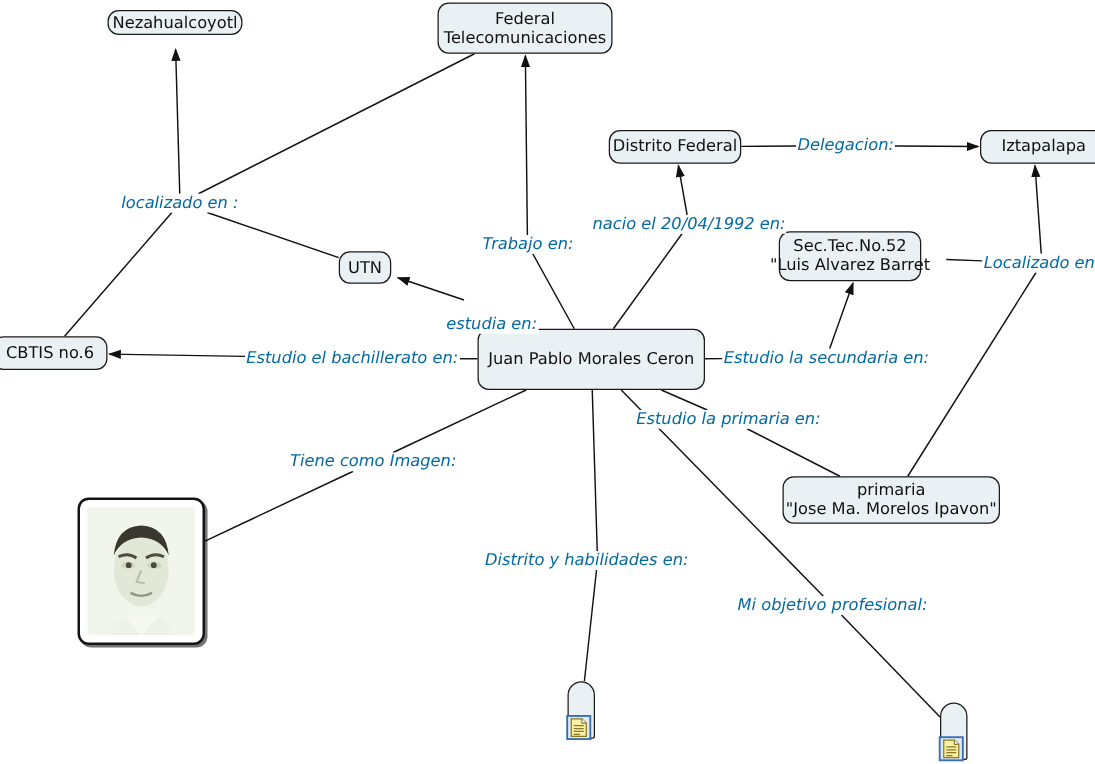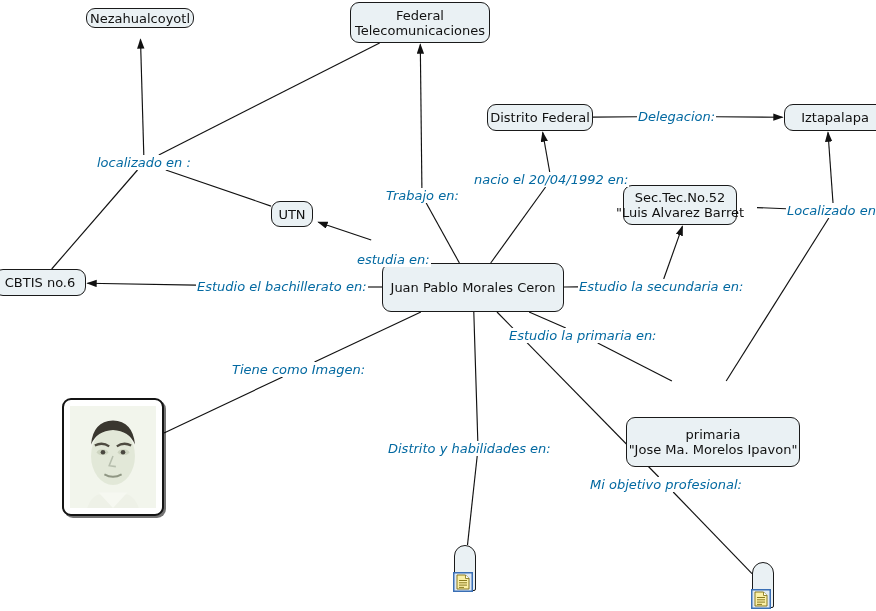--- a/index.html
+++ b/index.html
@@ -137,21 +137,21 @@
       <div class="node" id="node-nezahualcoyotl" style="left: 86px; top: 8px; width: 108px; height: 20px;">Nezahualcoyotl</div>
       <div class="node" id="node-maxcom" style="left: 350px; top: 2px; width: 140px; height: 41px;">Federal
 Telecomunicaciones</div>
       <div class="node" id="node-distrito" style="left: 487px; top: 104px; width: 106px; height: 27px;">Distrito Federal</div>
       <div class="node" id="node-iztapalapa" style="left: 784px; top: 104px; width: 102px; height: 27px;">Iztapalapa</div>
       <div class="node" id="node-sectec" style="left: 623px; top: 185px; width: 114px; height: 40px;">Sec.Tec.No.52
 "Luis Alvarez Barret</div>
       <div class="node" id="node-utn" style="left: 271px; top: 201px; width: 42px; height: 26px;">UTN</div>
       <div class="node" id="node-cbtis" style="left: -6px; top: 269px; width: 92px; height: 27px;">CBTIS no.6</div>
       <div class="node" id="node-central" style="left: 382px; top: 263px; width: 182px; height: 49px;">Juan Pablo Morales Ceron</div>
-      <div class="node" id="node-primaria" style="left: 626px; top: 381px; width: 174px; height: 50px; margin-top: 36px;">primaria
+      <div class="node" id="node-primaria" style="left: 626px; top: 381px; width: 174px; height: 38px;">primaria
 "Jose Ma. Morelos Ipavon"</div>
     </div>
   <div id="labels-layer">
       <div class="linklabel" id="label-localizado-en" style="left: 96px; top: 155px;">localizado en :</div>
       <div class="linklabel" id="label-trabajo-en" style="left: 385px; top: 188px;">Trabajo en:</div>
       <div class="linklabel" id="label-nacio-el" style="left: 473px; top: 172px;">nacio el 20/04/1992 en:</div>
       <div class="linklabel" id="label-delegacion" style="left: 637px; top: 109px;">Delegacion:</div>
       <div class="linklabel" id="label-localizado-en-2" style="left: 786px; top: 203px;">Localizado en:</div>
       <div class="linklabel" id="label-estudia-en" style="left: 356px; top: 240px; margin-top: 12px;">estudia en:</div>
       <div class="linklabel" id="label-estudio-bachillerato" style="left: 196px; top: 279px;">Estudio el bachillerato en:</div>

